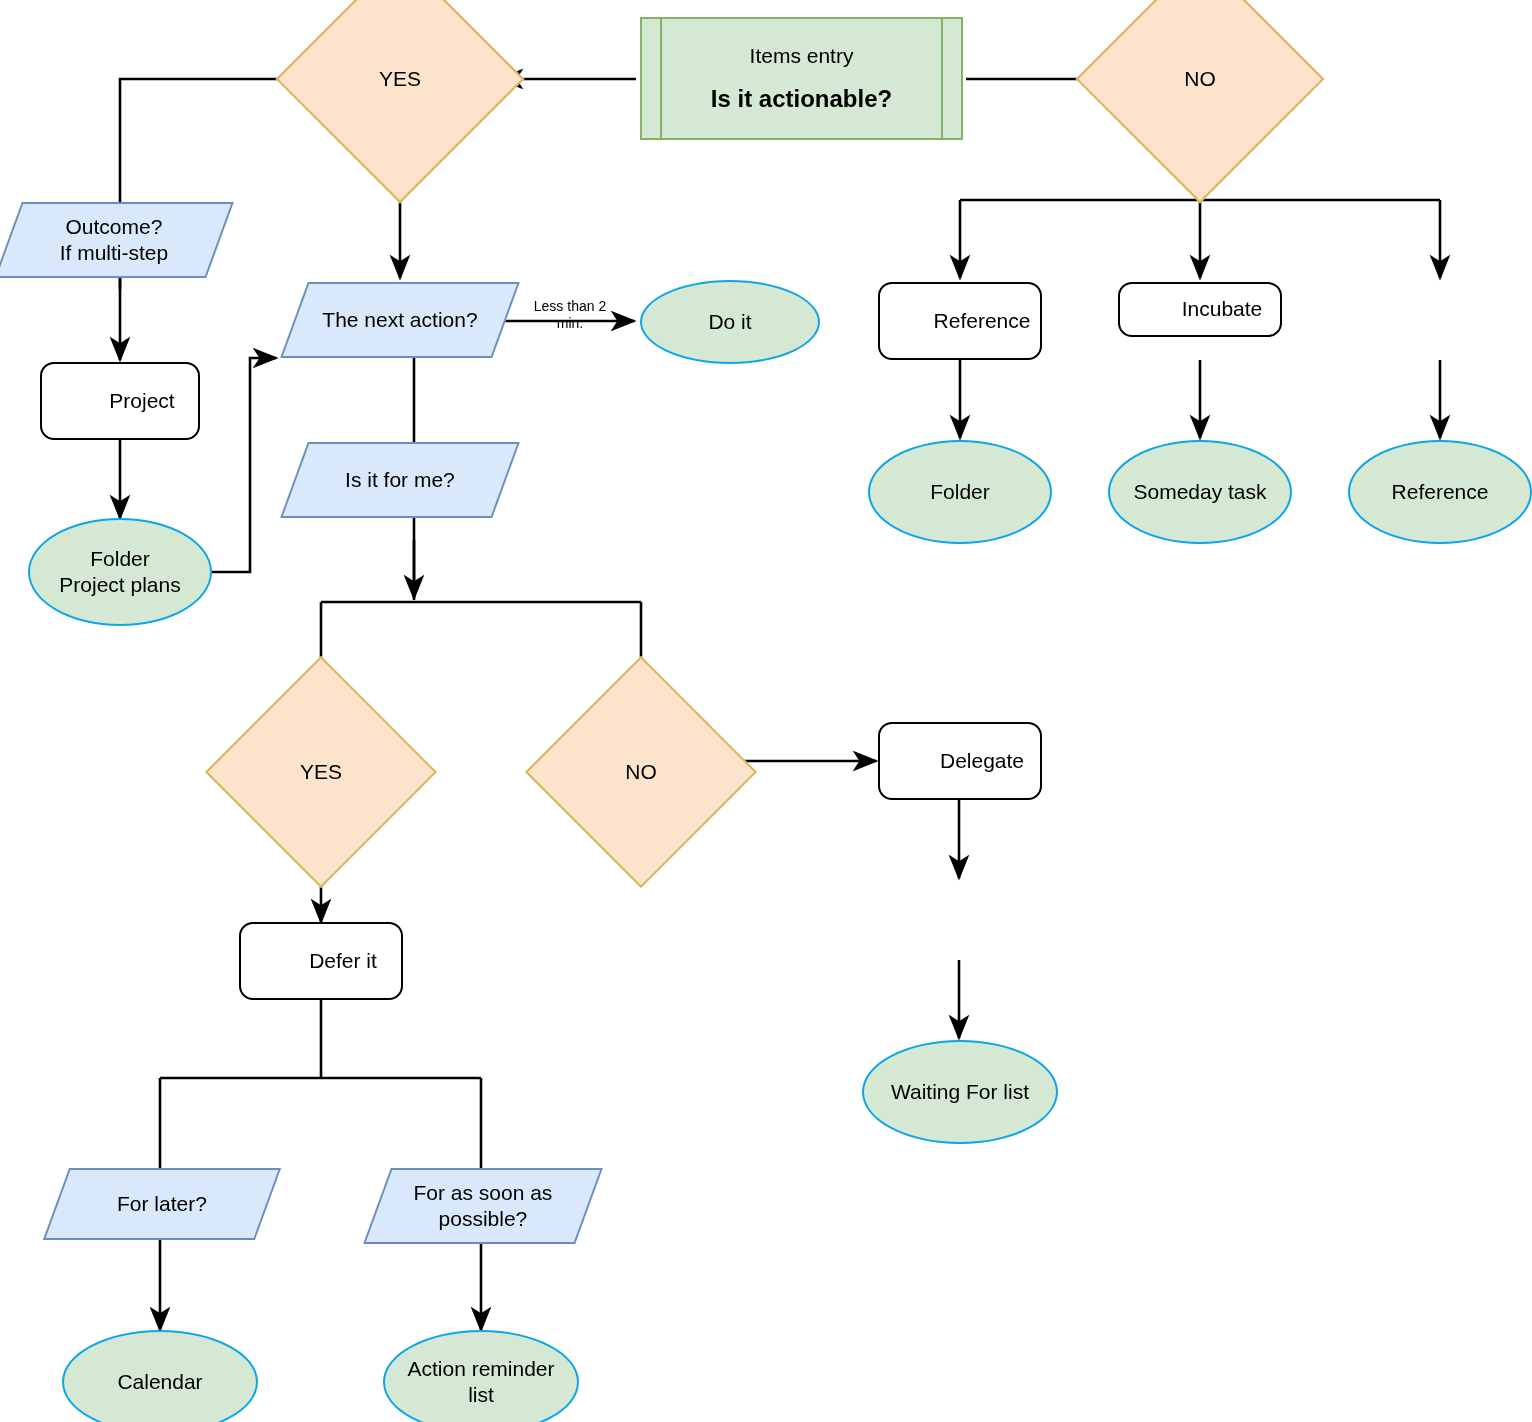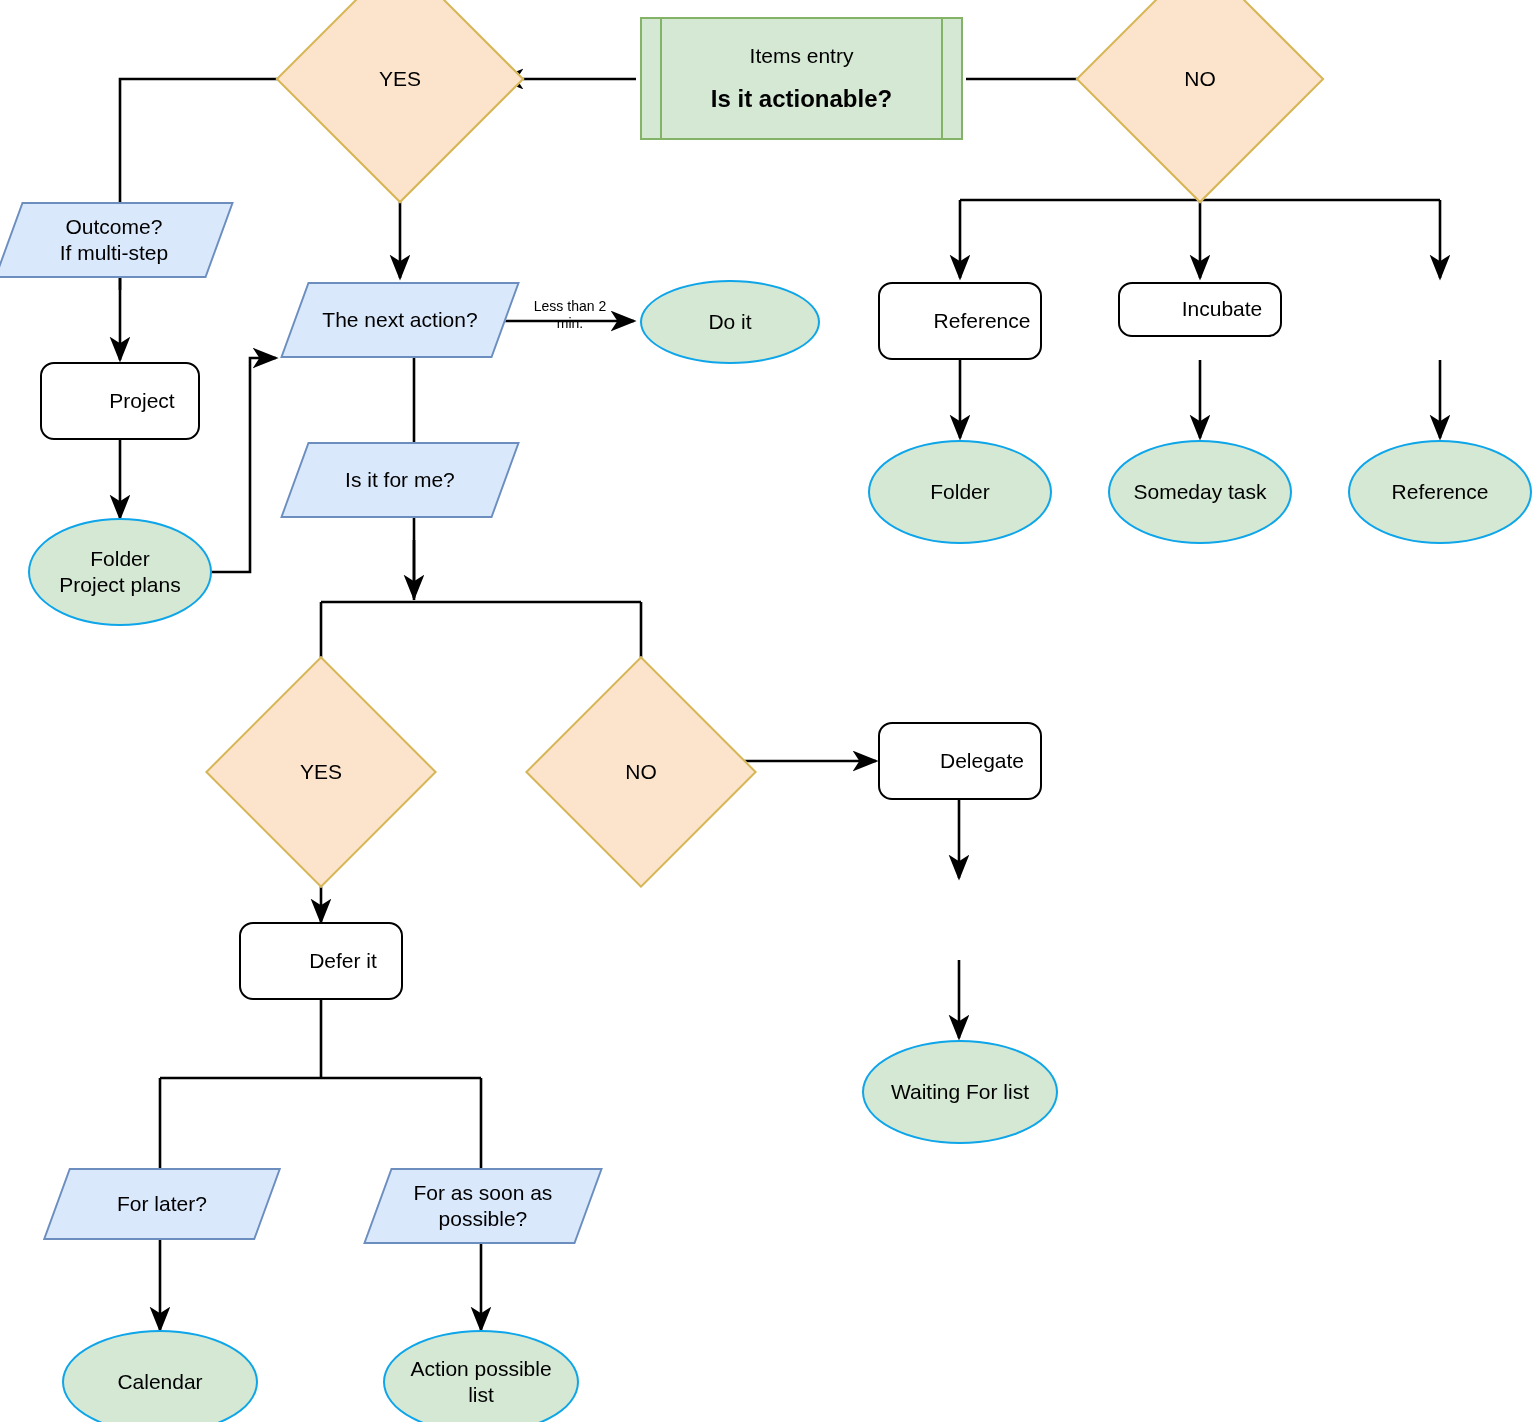--- a/index.html
+++ b/index.html
@@ -276,17 +276,17 @@
   <div class="node para" style="left:377px; top:1168px; width:212px; height:76px;">
     <span>For as soon as
 possible?</span>
   </div>
 
   <div class="node ellipse" style="left:62px; top:1330px; width:196px; height:104px;">
     <span>Calendar</span>
   </div>
 
   <div class="node ellipse" style="left:383px; top:1330px; width:196px; height:104px;">
-    <span>Action possible
+    <span>Action reminder
 list</span>
   </div>
 
 </div>
 
 </body></html>

